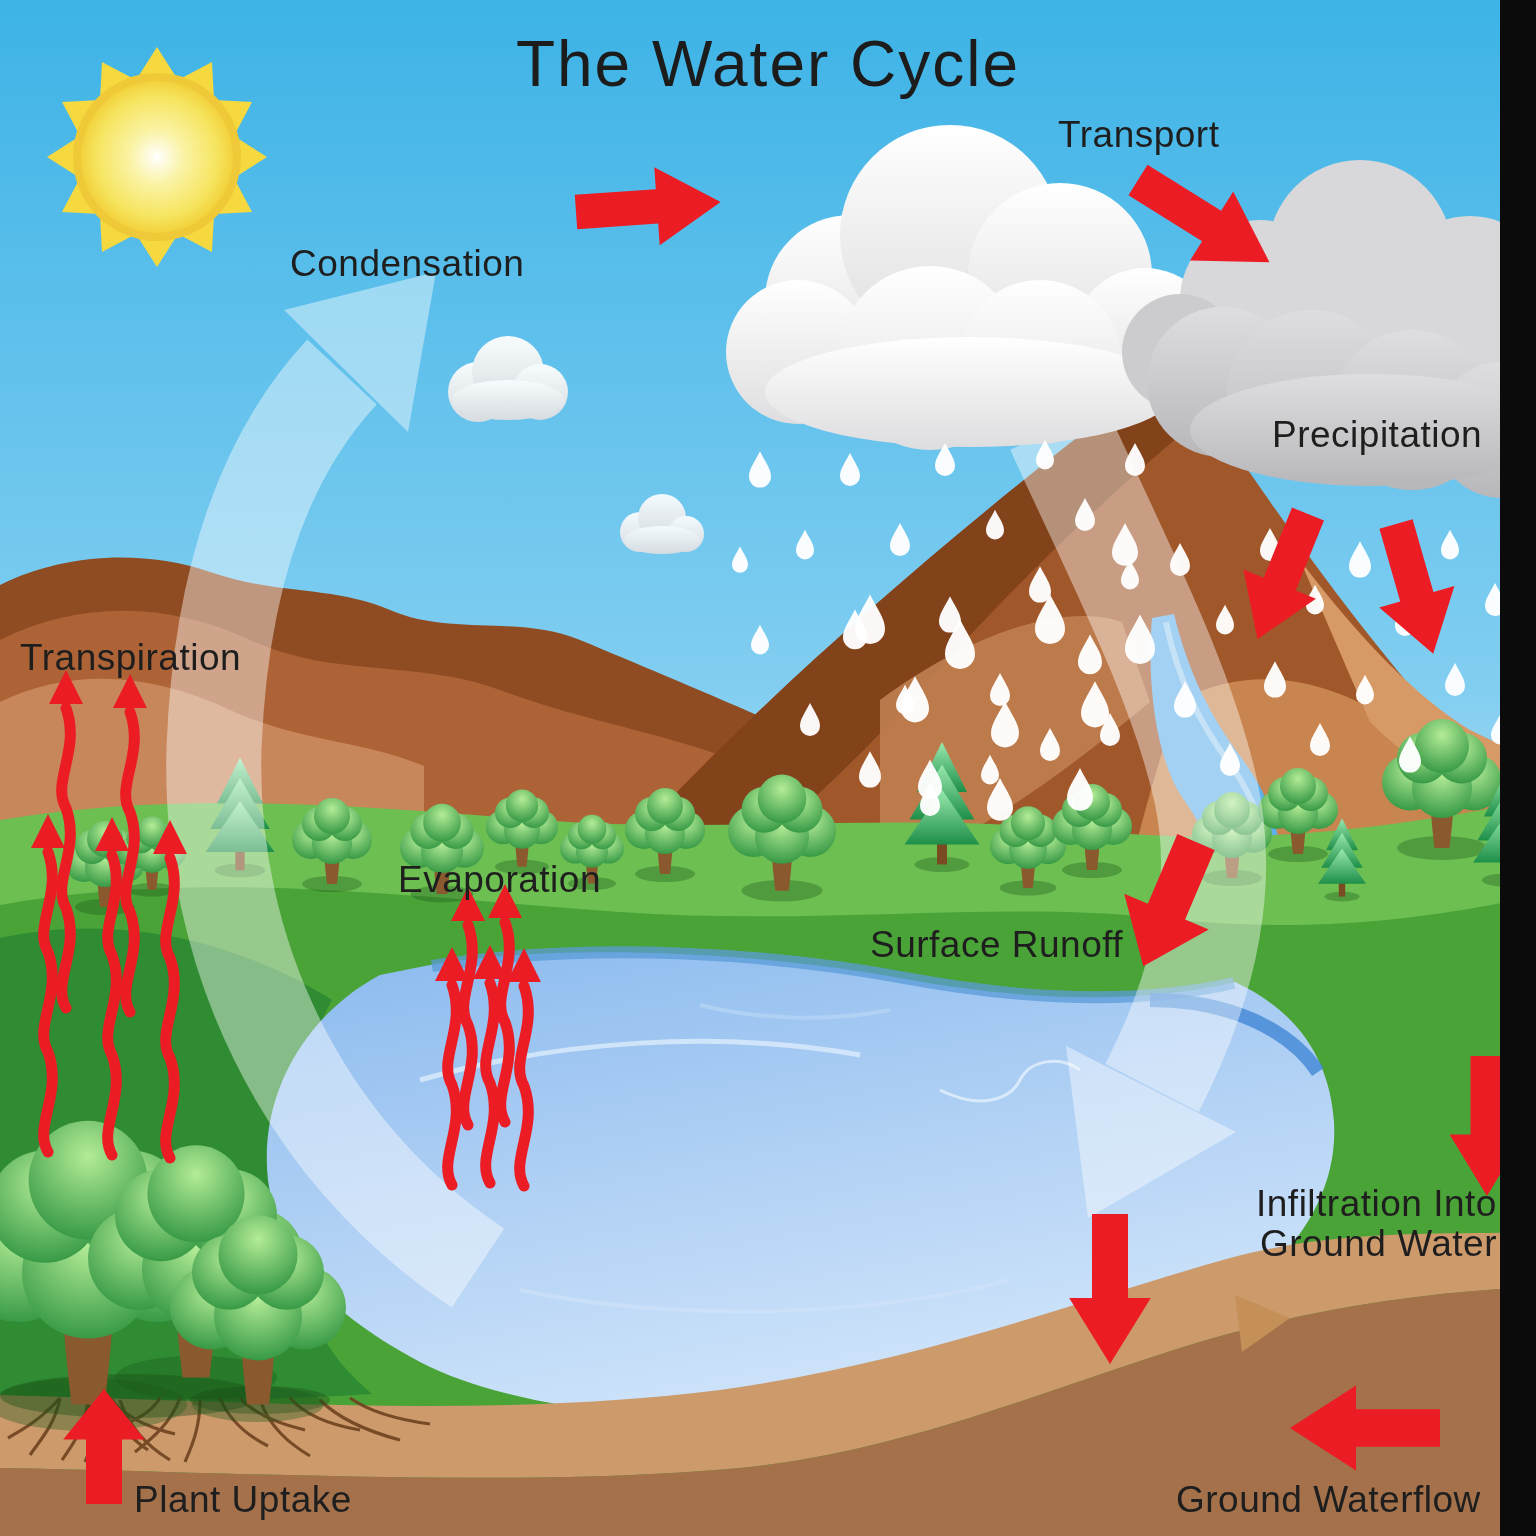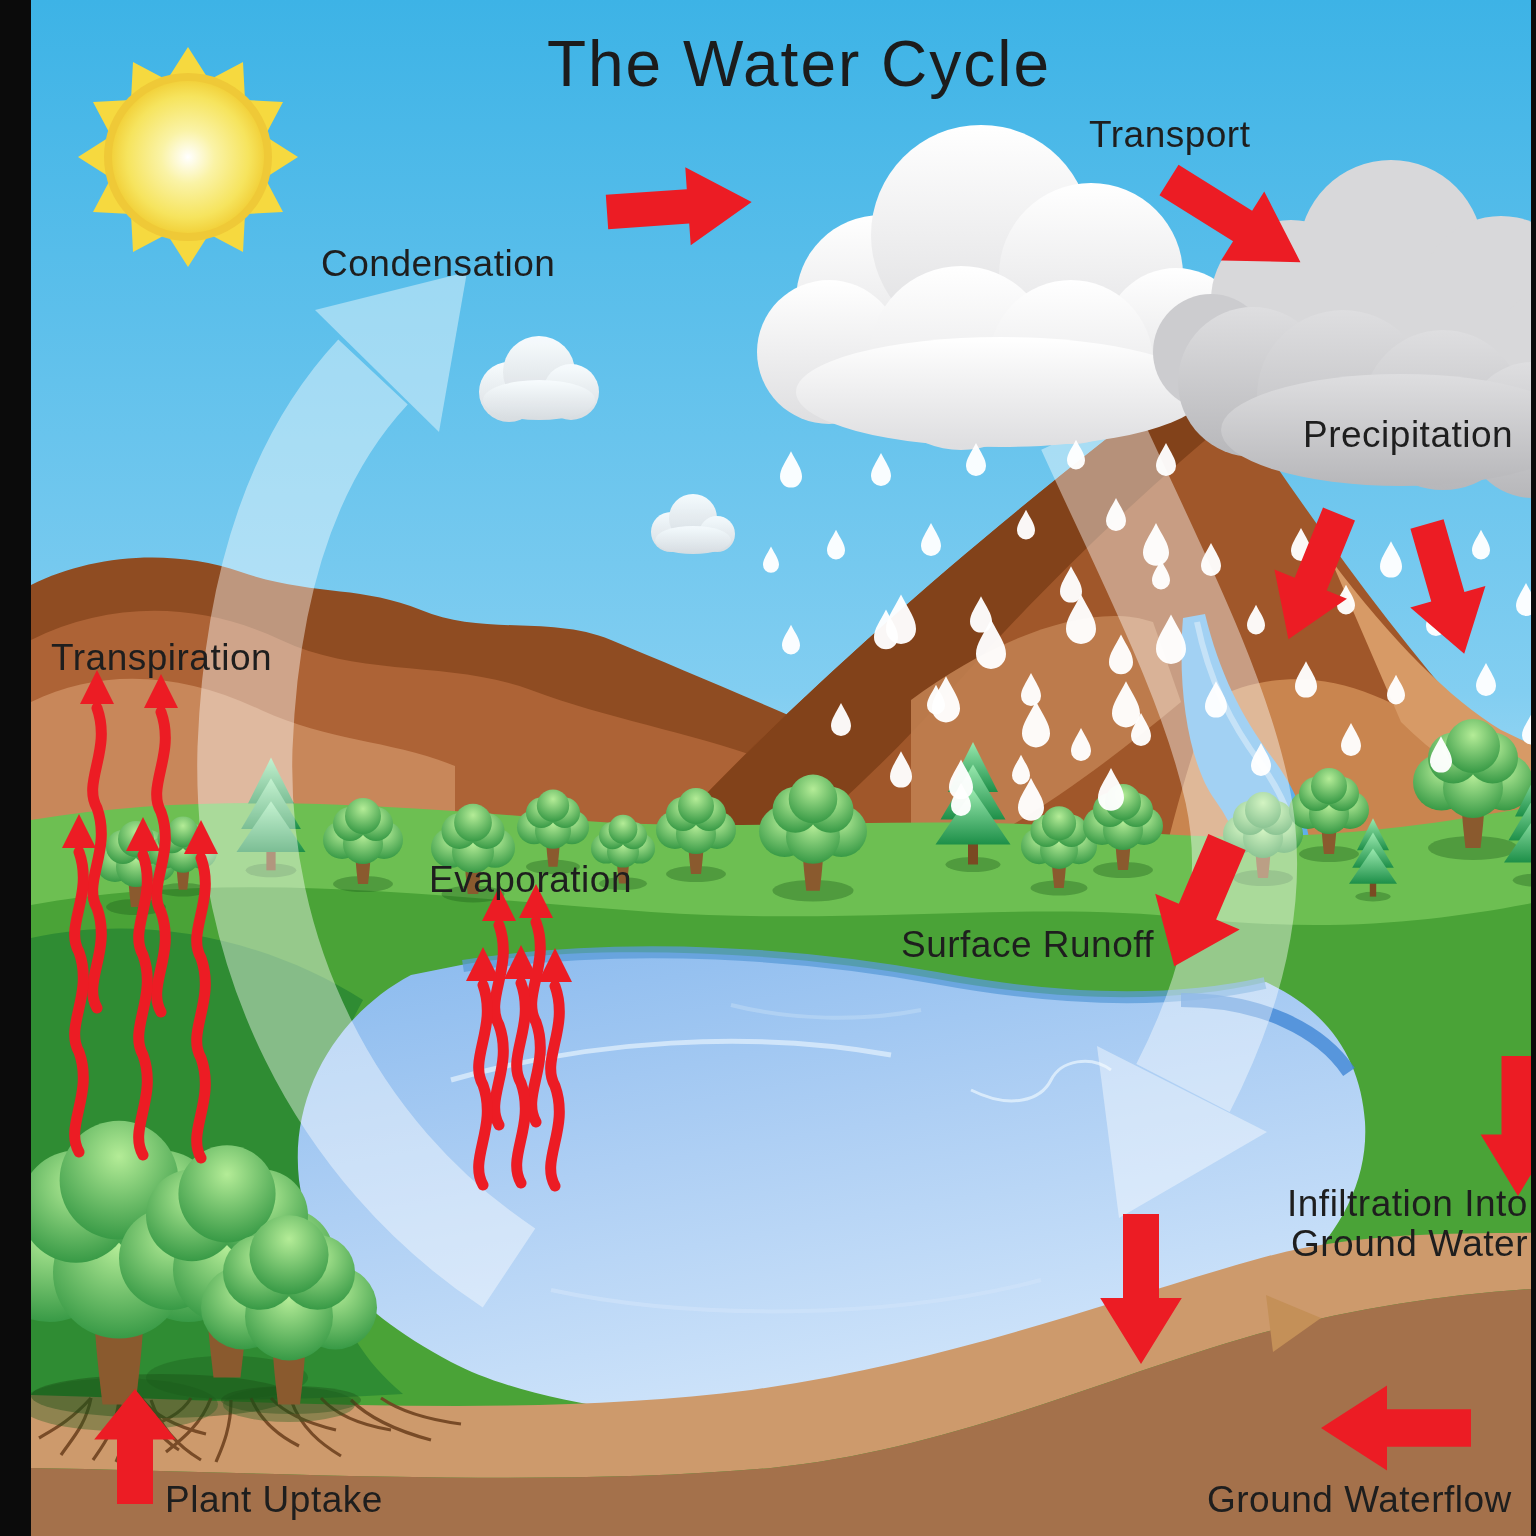--- a/index.html
+++ b/index.html
@@ -1,16 +1,16 @@
 <!DOCTYPE html>
 <html><head>
 <meta charset="utf-8">
 <style>
   html,body{margin:0;padding:0;background:#0b0b0b;}
-  .stage{width:1500px;height:1536px;position:relative;overflow:hidden;font-family:"Liberation Sans",sans-serif;padding-left:31px;}
+  .stage{width:1500px;height:1536px;position:relative;overflow:hidden;font-family:"Liberation Sans",sans-serif;}
   svg{display:block;}
   text{font-family:"Liberation Sans",sans-serif;}
   .lbl{font-size:37px;fill:#1e1e1e;letter-spacing:0.5px;}
   .title{font-size:64px;fill:#1c1c1c;letter-spacing:2px;}
 </style>
 </head>
 <body>
 
 <div class="stage">
 <svg width="1536" height="1536" viewBox="0 0 1536 1536" xmlns="http://www.w3.org/2000/svg">

